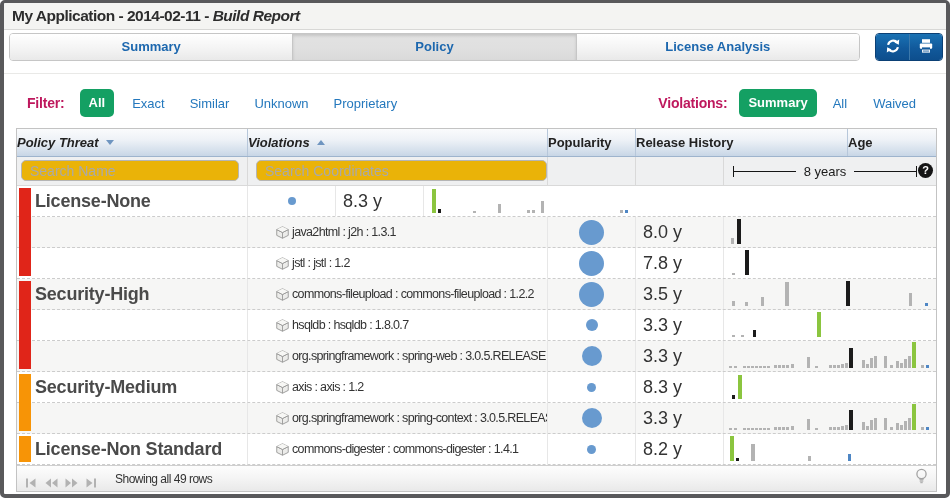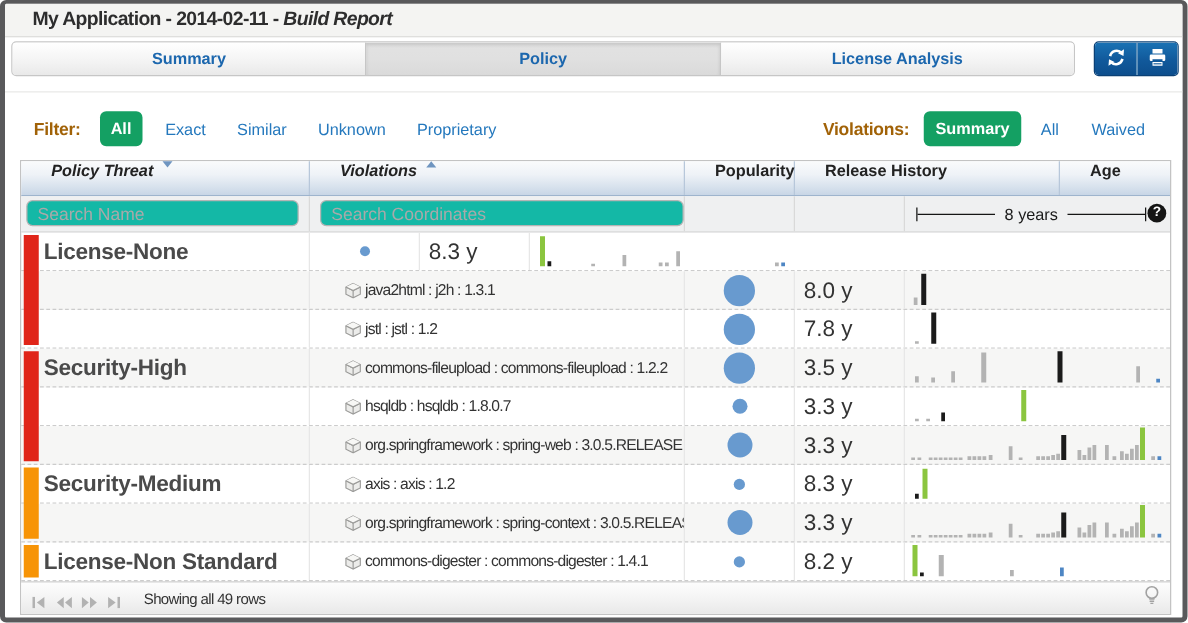--- a/index.html
+++ b/index.html
@@ -1,65 +1,65 @@
 <!DOCTYPE html>
 <html><head>
 <meta charset="utf-8">
 <style>
   html,body{margin:0;padding:0;}
   body{width:950px;height:498px;font-family:"Liberation Sans",sans-serif;background:#fff;overflow:hidden;}
   .frame{position:absolute;left:0;top:0;width:950px;height:498px;box-sizing:border-box;
     border:4px solid #59595b;border-top-width:3px;border-radius:5px;background:#fff;overflow:hidden;}
   
   .titlebar{height:26px;background:#f4f4f2;border-bottom:1px solid #d8d8d6;line-height:26px;
-    padding-left:22px;font-size:15.5px;font-weight:bold;letter-spacing:-0.5px;color:#2d2d2d;}
+    padding-left:8px;font-size:15.5px;font-weight:bold;letter-spacing:-0.5px;color:#2d2d2d;}
   .titlebar .it{font-style:italic;}
   
   .tabstrip{height:43px;background:#fff;border-bottom:1px solid #e9e9e7;position:relative;}
   .tabs{position:absolute;left:5px;top:3px;width:851px;height:28px;display:flex;
     border:1px solid #c6c6c6;border-radius:4px;overflow:hidden;box-sizing:border-box;background:#fff;}
   .tab{flex:1;text-align:center;line-height:26px;font-size:13px;font-weight:bold;color:#1c67ae;
     background:linear-gradient(180deg,#ffffff 0%,#f4f4f4 55%,#e9e9e9 100%);border-right:1px solid #c6c6c6;cursor:pointer;}
   .tab:last-child{border-right:none;}
   .tab.active{background:linear-gradient(180deg,#e2e2e2 0%,#e0e0e0 50%,#dadada 100%);
     box-shadow:inset 0 2px 3px rgba(0,0,0,0.13);}
   .actions{position:absolute;right:3px;top:3px;height:28px;display:flex;border-radius:4px;overflow:hidden;
     border:1px solid #0b4075;box-sizing:border-box;}
   .abtn{width:33px;height:26px;display:flex;align-items:center;justify-content:center;
     background:linear-gradient(180deg,#1a72b4 0%,#11599b 55%,#0d4e8d 100%);border:none;padding:0;cursor:pointer;}
   .abtn + .abtn{border-left:1px solid #3d79ab;}
   
   .filterbar{height:54px;display:flex;align-items:center;padding:4px 30px 0 23px;background:#fff;box-sizing:border-box;}
-  .flabel{font-size:14px;font-weight:bold;letter-spacing:-0.2px;color:#a16207;}
+  .flabel{font-size:14px;font-weight:bold;letter-spacing:-0.2px;color:#be185d;}
   .gbtn{height:28px;line-height:28px;padding:0 9px;margin:0;border:none;border-radius:5px;
     background:#14a063;color:#fff;font-size:13px;font-weight:bold;font-family:inherit;cursor:pointer;}
   .flink{font-size:13px;color:#2478bd;text-decoration:none;cursor:pointer;}
   .filterbar .gap15{margin-left:15px;}
   .filterbar .gap18{margin-left:18px;}
   .filterbar .gap25{margin-left:25px;}
   .filterbar .gap12{margin-left:12px;}
   .filterbar .gap16{margin-left:16px;}
   .filterbar .gap26{margin-left:26px;}
   .fright{margin-left:auto;display:flex;align-items:center;}
   
   .grid{margin-left:12px;width:921px;box-sizing:border-box;border:1px solid #c3c3c3;background:#fff;}
   .ghead{height:28px;display:flex;background:linear-gradient(180deg,#fafbfc 0%,#eef2f7 40%,#d5e0ec 80%,#c8d6e6 100%);
     border-bottom:1px solid #9eb4cd;box-sizing:border-box;}
-  .ghead .hcell{display:flex;box-sizing:border-box;border-right:1px solid #b7c7da;
-    font-size:13px;font-weight:bold;color:#222;padding-left:24px;}
+  .ghead .hcell{display:flex;align-items:center;box-sizing:border-box;border-right:1px solid #b7c7da;
+    font-size:13px;font-weight:bold;color:#222;padding-left:0;}
   .ghead .hcell:last-child{border-right:none;}
   .ghead .sortable{font-style:italic;cursor:pointer;}
   .arr{display:inline-block;width:0;height:0;margin-left:7px;}
   .arr.desc{border-left:4px solid transparent;border-right:4px solid transparent;border-top:5px solid #6f95c0;}
   .arr.asc{border-left:4px solid transparent;border-right:4px solid transparent;border-bottom:5px solid #6f95c0;}
   .gfilter{height:29px;display:flex;background:#eff0f1;border-bottom:1px solid #d9d9d9;box-sizing:border-box;}
   .gfilter .fcell{box-sizing:border-box;border-right:1px solid #d9d9d9;position:relative;}
   .gfilter .fcell:last-child{border-right:none;}
   .sinput{position:absolute;top:3px;height:21px;box-sizing:border-box;border:1px solid #b5b5b5;border-radius:5px;
-    font-family:inherit;font-size:14px;color:#444;padding:0 8px;background:#14b8a6;outline:none;}
+    font-family:inherit;font-size:14px;color:#444;padding:0 8px;background:#eab308;outline:none;}
   .sinput::placeholder{color:#a9a9a9;}
   
   .w-threat{width:231px;} .w-coord{width:300px;} .w-pop{width:88px;} .w-age{width:88px;} .w-rh{width:212px;}
   
   .ruler{position:absolute;left:9px;top:0;width:184px;height:28px;display:flex;align-items:center;}
   .ruler .tick{width:1px;height:11px;background:#151515;}
   .ruler .line{flex:1;height:1px;background:#151515;}
   .ruler .rlabel{font-size:13px;color:#1a1a1a;padding:0 8px;white-space:nowrap;}
   .help{position:absolute;right:3px;top:6px;width:15px;height:15px;border-radius:50%;background:#151515;
     color:#fff;font-size:11px;font-weight:bold;text-align:center;line-height:15px;cursor:pointer;}

